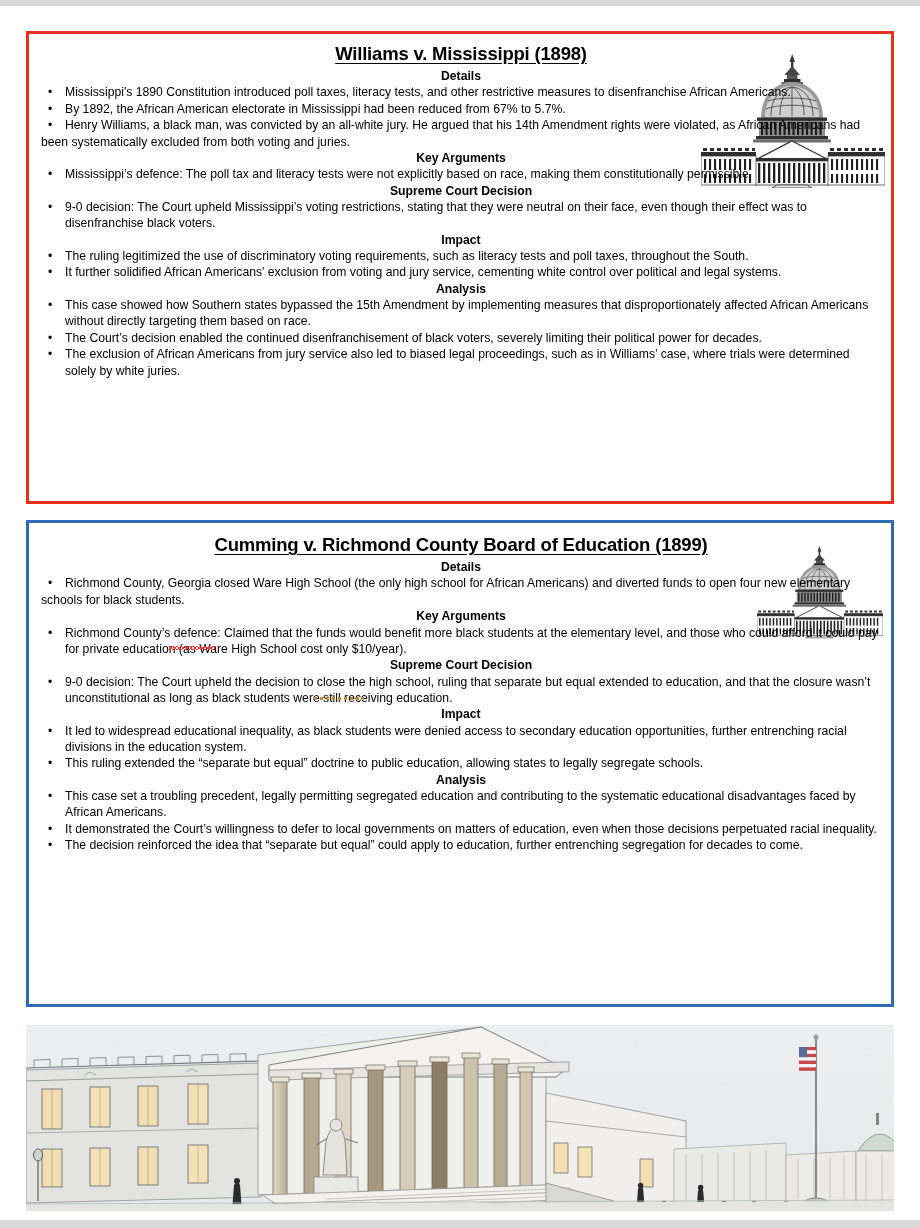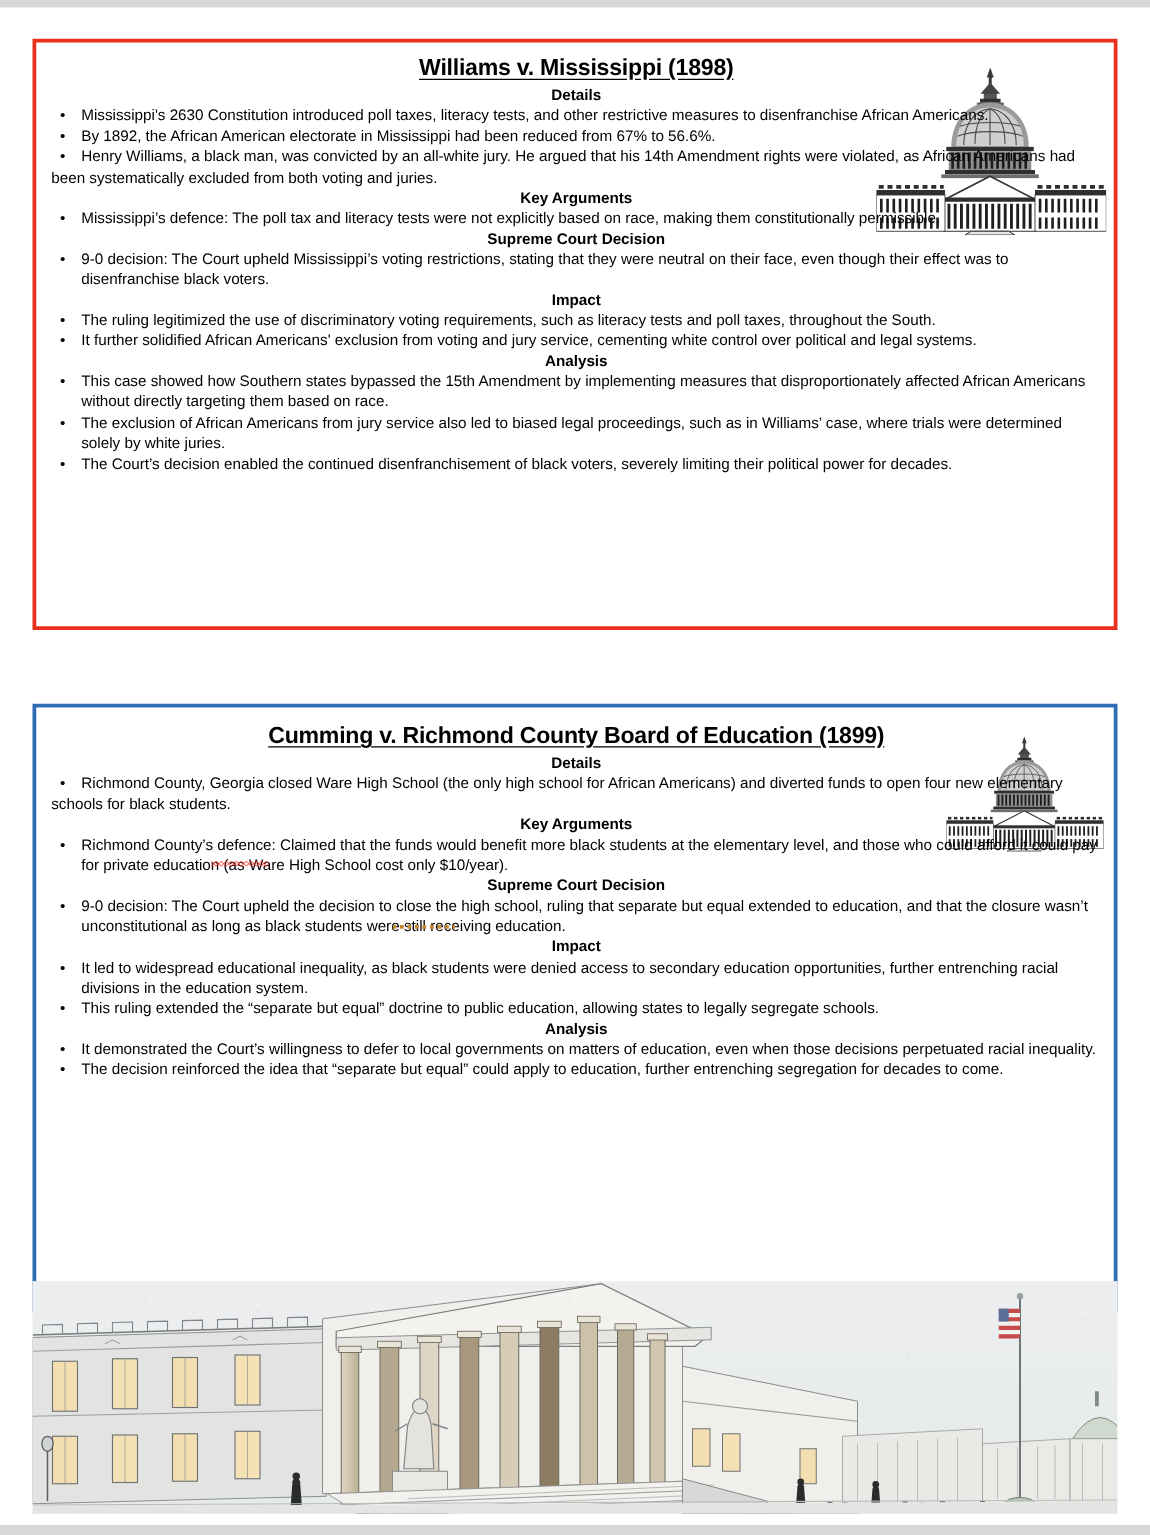--- a/index.html
+++ b/index.html
@@ -23,21 +23,21 @@
     box-sizing: border-box;
   }
 
   
   .case-box {
     position: absolute;
     box-sizing: border-box;
     background: #ffffff;
   }
   .case-box.red   { border: 3px solid #e8301c; }
-  .case-box.blue  { border: 3px solid #2e6db4; margin-top: 43px; }
+  .case-box.blue  { border: 3px solid #2e6db4; }
 
   .box-inner {
     position: relative;
     padding: 6px 10px 6px 12px;
     height: 100%;
     box-sizing: border-box;
     border-radius: 10px;
   }
 
   .case-title {
@@ -308,22 +308,22 @@
             <rect x="170" y="120" width="2.1" height="9"></rect>
               <rect x="175" y="120" width="2.1" height="9"></rect>
           </g>
         </g>
       </svg>
 
       <div class="case-title">Williams v. Mississippi (1898)</div>
 
       <div class="section-head">Details</div>
       <ul class="bullets">
-        <li class="bullet flush">Mississippi's 2630 Constitution introduced poll taxes, literacy tests, and other restrictive measures to disenfranchise African Americans.</li>
-        <li class="bullet flush">By 1892, the African American electorate in Mississippi had been reduced from 67% to 56.6%.</li>
+        <li class="bullet flush">Mississippi's 1890 Constitution introduced poll taxes, literacy tests, and other restrictive measures to disenfranchise African Americans.</li>
+        <li class="bullet flush">By 1892, the African American electorate in Mississippi had been reduced from 67% to 5.7%.</li>
         <li class="bullet flush">Henry Williams, a black man, was convicted by an all-white jury. He argued that his 14th Amendment rights were violated, as African Americans had been systematically excluded from both voting and juries.</li>
       </ul>
 
       <div class="section-head">Key Arguments</div>
       <ul class="bullets">
         <li class="bullet"><span>Mississippi’s defence: The poll tax and literacy tests were not explicitly based on race, making them constitutionally permissible.</span></li>
       </ul>
 
       <div class="section-head">Supreme Court Decision</div>
       <ul class="bullets">
@@ -332,22 +332,22 @@
 
       <div class="section-head">Impact</div>
       <ul class="bullets">
         <li class="bullet">The ruling legitimized the use of discriminatory voting requirements, such as literacy tests and poll taxes, throughout the South.</li>
         <li class="bullet">It further solidified African Americans' exclusion from voting and jury service, cementing white control over political and legal systems.</li>
       </ul>
 
       <div class="section-head">Analysis</div>
       <ul class="bullets">
         <li class="bullet">This case showed how Southern states bypassed the 15th Amendment by implementing measures that disproportionately affected African Americans without directly targeting them based on race.</li>
+        <li class="bullet">The Court’s decision enabled the continued disenfranchisement of black voters, severely limiting their political power for decades.</li>
         <li class="bullet">The exclusion of African Americans from jury service also led to biased legal proceedings, such as in Williams’ case, where trials were determined solely by white juries.</li>
-        <li class="bullet">The Court’s decision enabled the continued disenfranchisement of black voters, severely limiting their political power for decades.</li>
       </ul>
 
     </div>
   </div>
 
   <div class="case-box blue" style="left:26px; top:514px; width:868px; height:487px;">
     <div class="box-inner">
 
       <svg class="capitol" style="left:728px; top:10px;" width="126" height="118" viewBox="0 0 184 134">
         <g fill="#3a3a3a">
@@ -513,20 +513,21 @@
       </ul>
 
       <div class="section-head">Impact</div>
       <ul class="bullets">
         <li class="bullet">It led to widespread educational inequality, as black students were denied access to secondary education opportunities, further entrenching racial divisions in the education system.</li>
         <li class="bullet">This ruling extended the “separate but equal” doctrine to public education, allowing states to legally segregate schools.</li>
       </ul>
 
       <div class="section-head">Analysis</div>
       <ul class="bullets">
+        <li class="bullet">This case set a troubling precedent, legally permitting segregated education and contributing to the systematic educational disadvantages faced by African Americans.</li>
         <li class="bullet">It demonstrated the Court’s willingness to defer to local governments on matters of education, even when those decisions perpetuated racial inequality.</li>
         <li class="bullet">The decision reinforced the idea that “separate but equal” could apply to education, further entrenching segregation for decades to come.</li>
       </ul>
 
     </div>
   </div>
 
   <div class="sketch-wrap">
     <svg class="sketch" viewBox="0 0 868 186" preserveAspectRatio="none">
       <defs>

